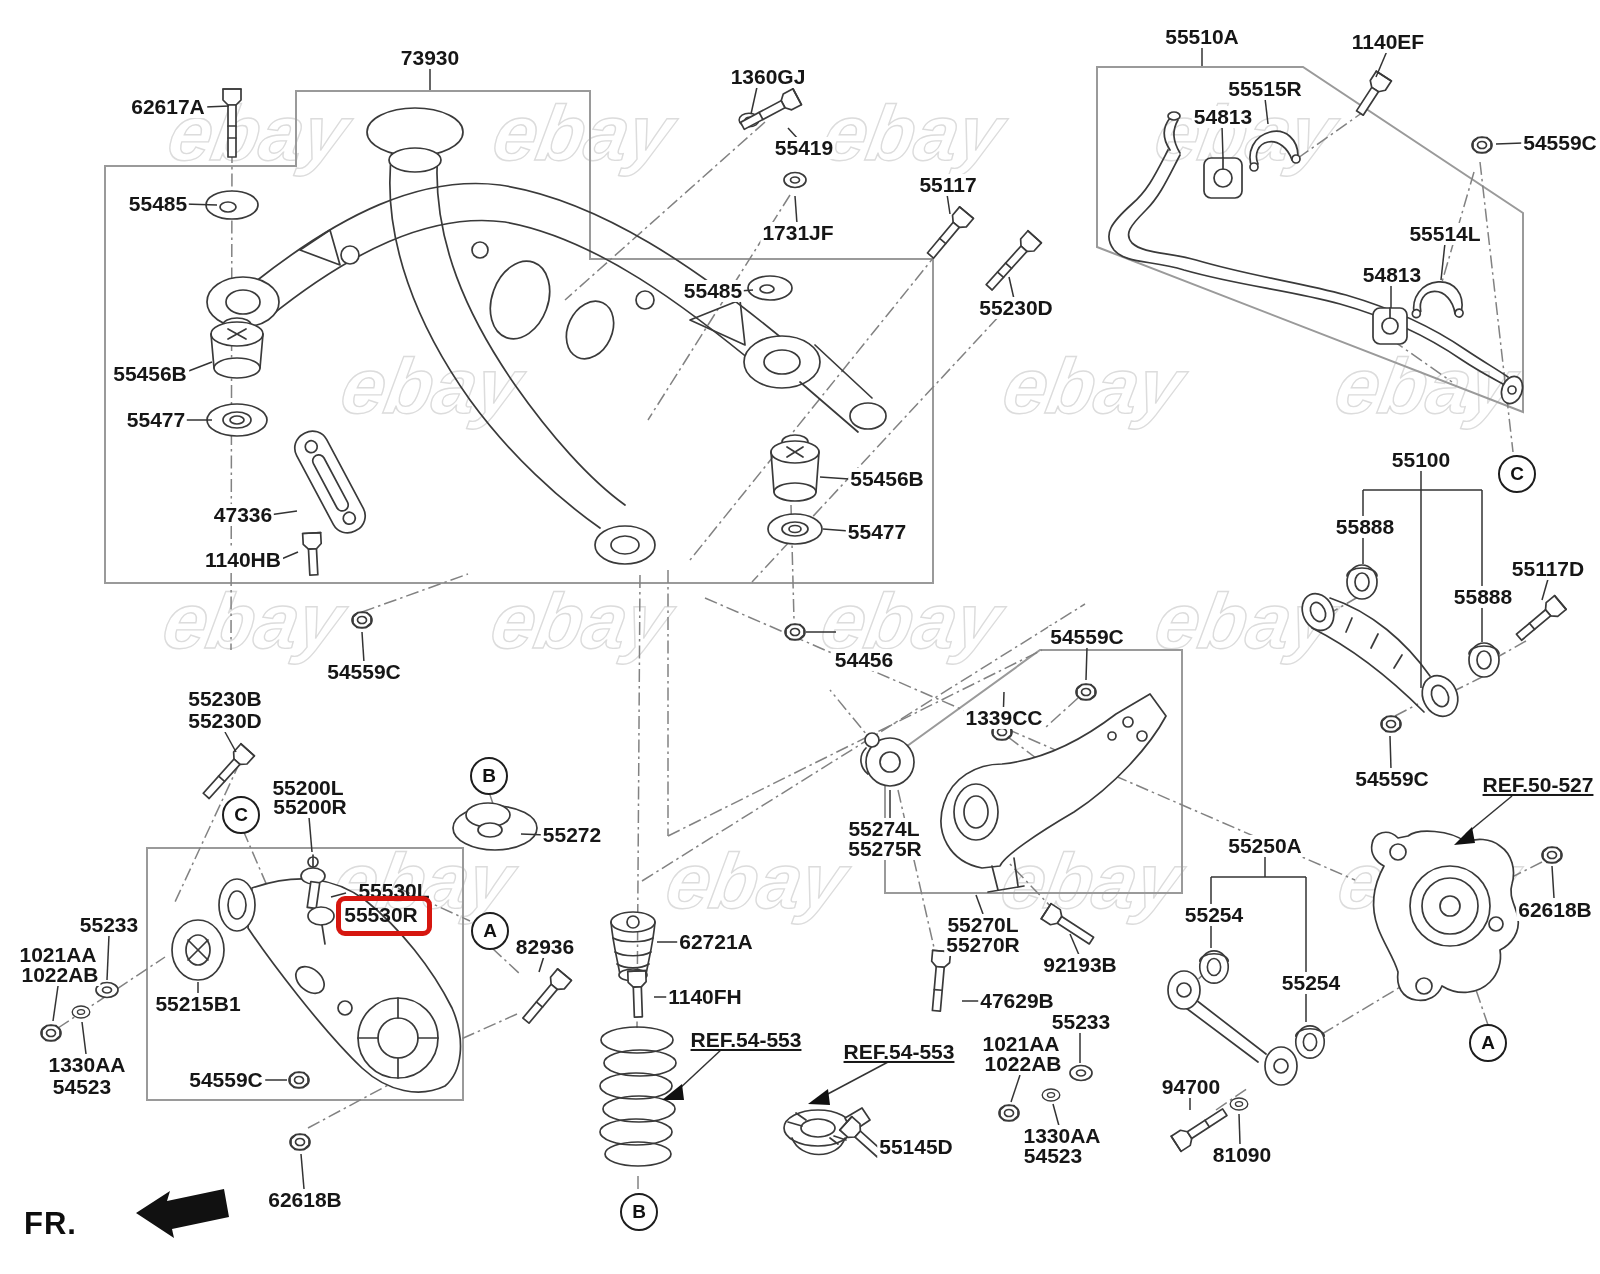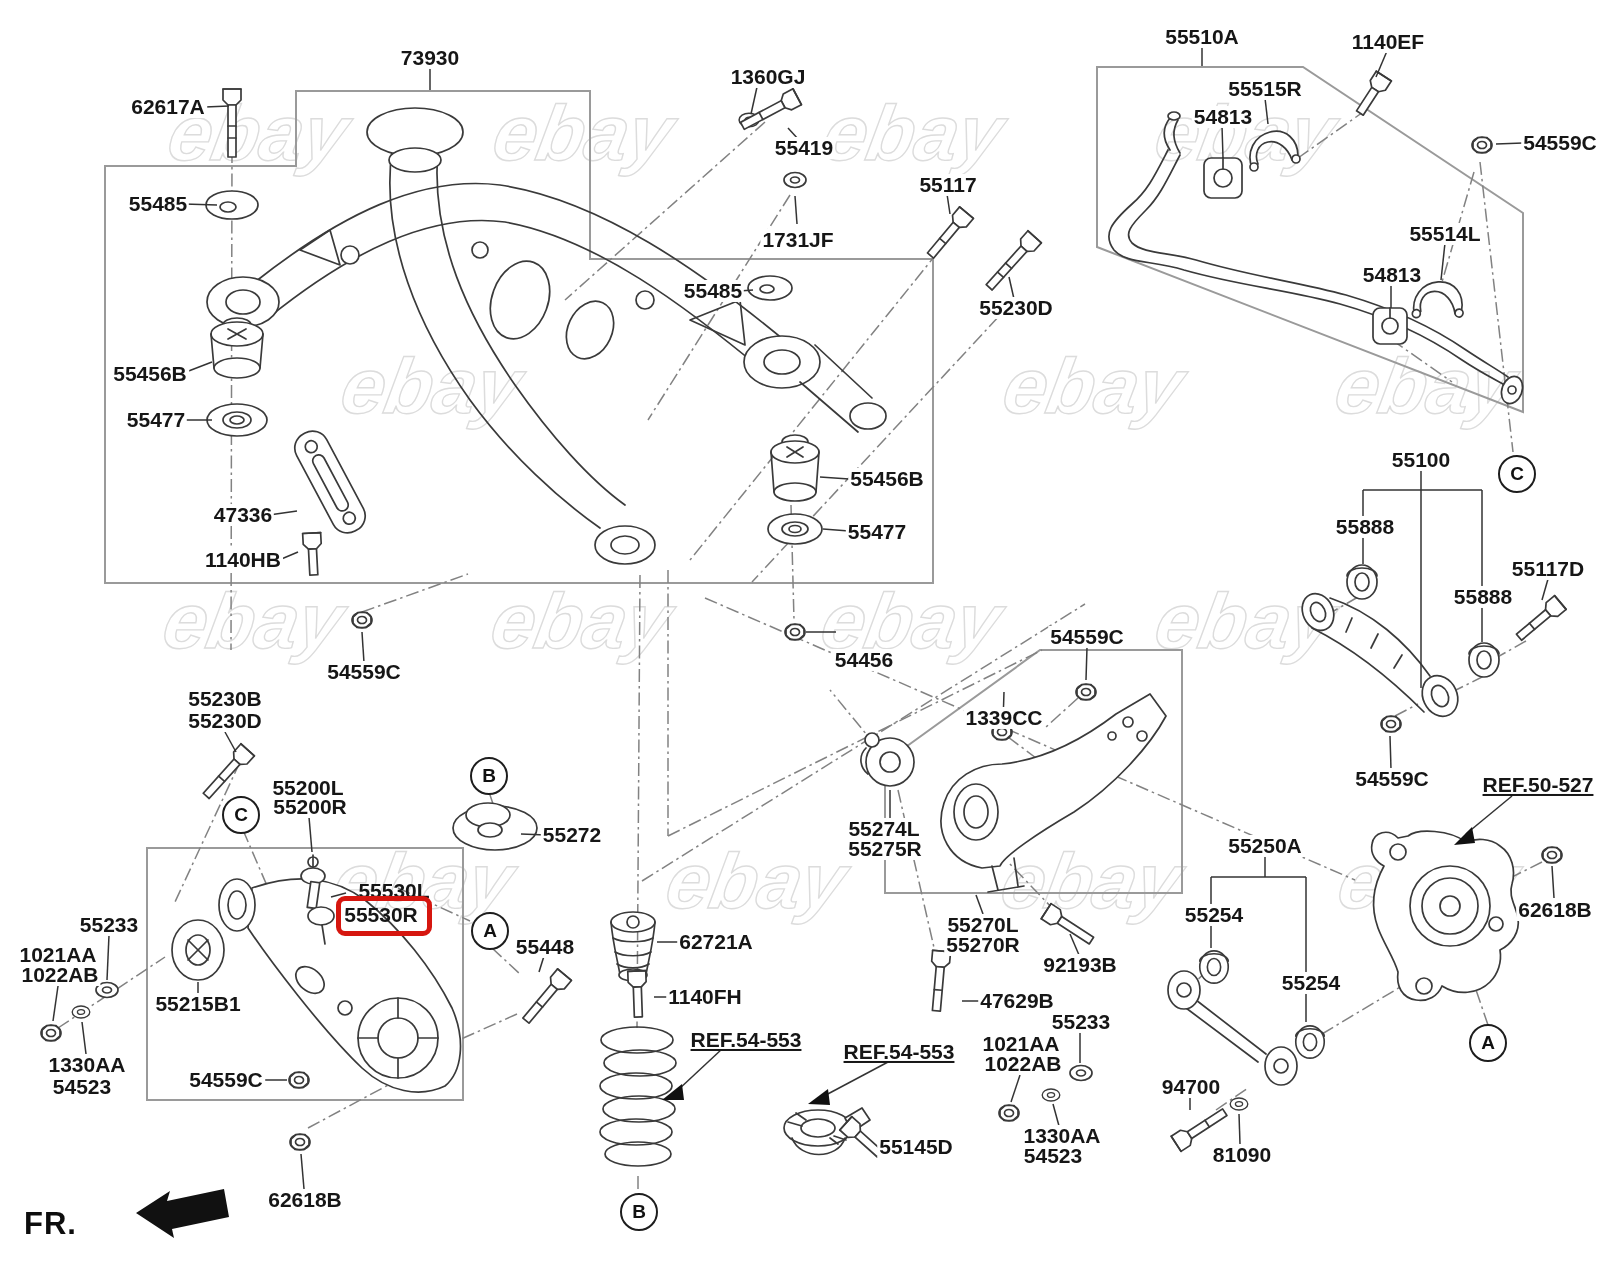--- a/index.html
+++ b/index.html
@@ -525,21 +525,21 @@
   </g>
 
   <polygon points="136,1213 170,1191 167,1201 224,1189 229,1217 172,1229 174,1238" fill="#111"></polygon>
 </svg>
 
 <div class="lbl" style="left:168px;top:107px">62617A</div>
 <div class="lbl" style="left:430px;top:58px">73930</div>
 <div class="lbl" style="left:158px;top:204px">55485</div>
 <div class="lbl" style="left:768px;top:77px">1360GJ</div>
 <div class="lbl" style="left:804px;top:148px">55419</div>
-<div class="lbl" style="left:798px;top:240px">1731JF</div>
+<div class="lbl" style="left:798px;top:233px">1731JF</div>
 <div class="lbl" style="left:948px;top:185px">55117</div>
 <div class="lbl" style="left:1016px;top:308px">55230D</div>
 <div class="lbl" style="left:713px;top:291px">55485</div>
 <div class="lbl" style="left:1202px;top:37px">55510A</div>
 <div class="lbl" style="left:1388px;top:42px">1140EF</div>
 <div class="lbl" style="left:1265px;top:89px">55515R</div>
 <div class="lbl" style="left:1223px;top:117px">54813</div>
 <div class="lbl" style="left:1560px;top:143px">54559C</div>
 <div class="lbl" style="left:1445px;top:234px">55514L</div>
 <div class="lbl" style="left:1392px;top:275px">54813</div>
@@ -559,21 +559,21 @@
 <div class="lbl" style="left:983px;top:945px">55270R</div>
 <div class="lbl" style="left:1080px;top:965px">92193B</div>
 <div class="lbl" style="left:1017px;top:1001px">47629B</div>
 <div class="lbl" style="left:225px;top:699px">55230B</div>
 <div class="lbl" style="left:225px;top:721px">55230D</div>
 <div class="lbl" style="left:308px;top:788px">55200L</div>
 <div class="lbl" style="left:310px;top:807px">55200R</div>
 <div class="lbl inbox" style="left:394px;top:891px">55530L</div>
 <div class="lbl inbox" style="left:381px;top:915px">55530R</div>
 <div class="lbl" style="left:572px;top:835px">55272</div>
-<div class="lbl" style="left:545px;top:947px">55448</div>
+<div class="lbl" style="left:545px;top:947px">82936</div>
 <div class="lbl" style="left:716px;top:942px">62721A</div>
 <div class="lbl" style="left:705px;top:997px">1140FH</div>
 <div class="lbl ref" style="left:746px;top:1040px">REF.54-553</div>
 <div class="lbl ref" style="left:899px;top:1052px">REF.54-553</div>
 <div class="lbl" style="left:916px;top:1147px">55145D</div>
 <div class="lbl" style="left:109px;top:925px">55233</div>
 <div class="lbl" style="left:58px;top:955px">1021AA</div>
 <div class="lbl" style="left:60px;top:975px">1022AB</div>
 <div class="lbl" style="left:198px;top:1004px">55215B1</div>
 <div class="lbl" style="left:87px;top:1065px">1330AA</div>

